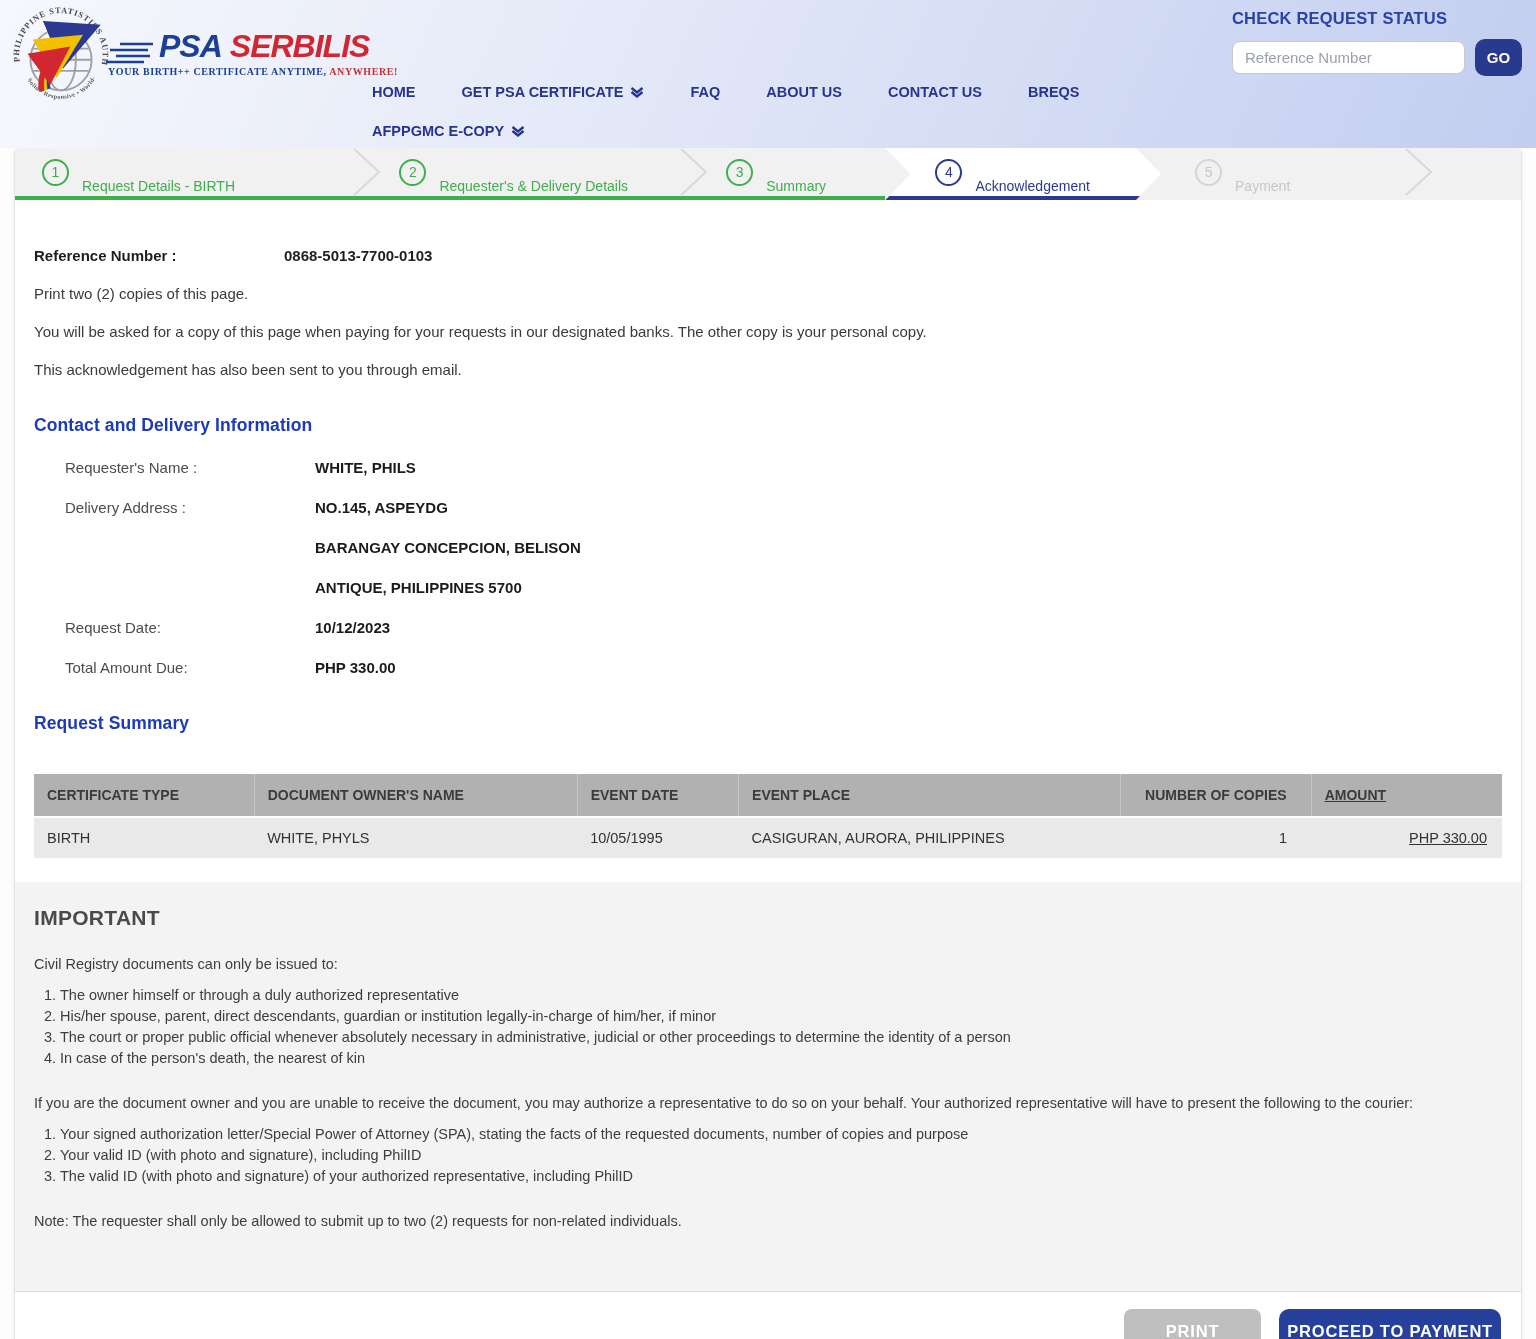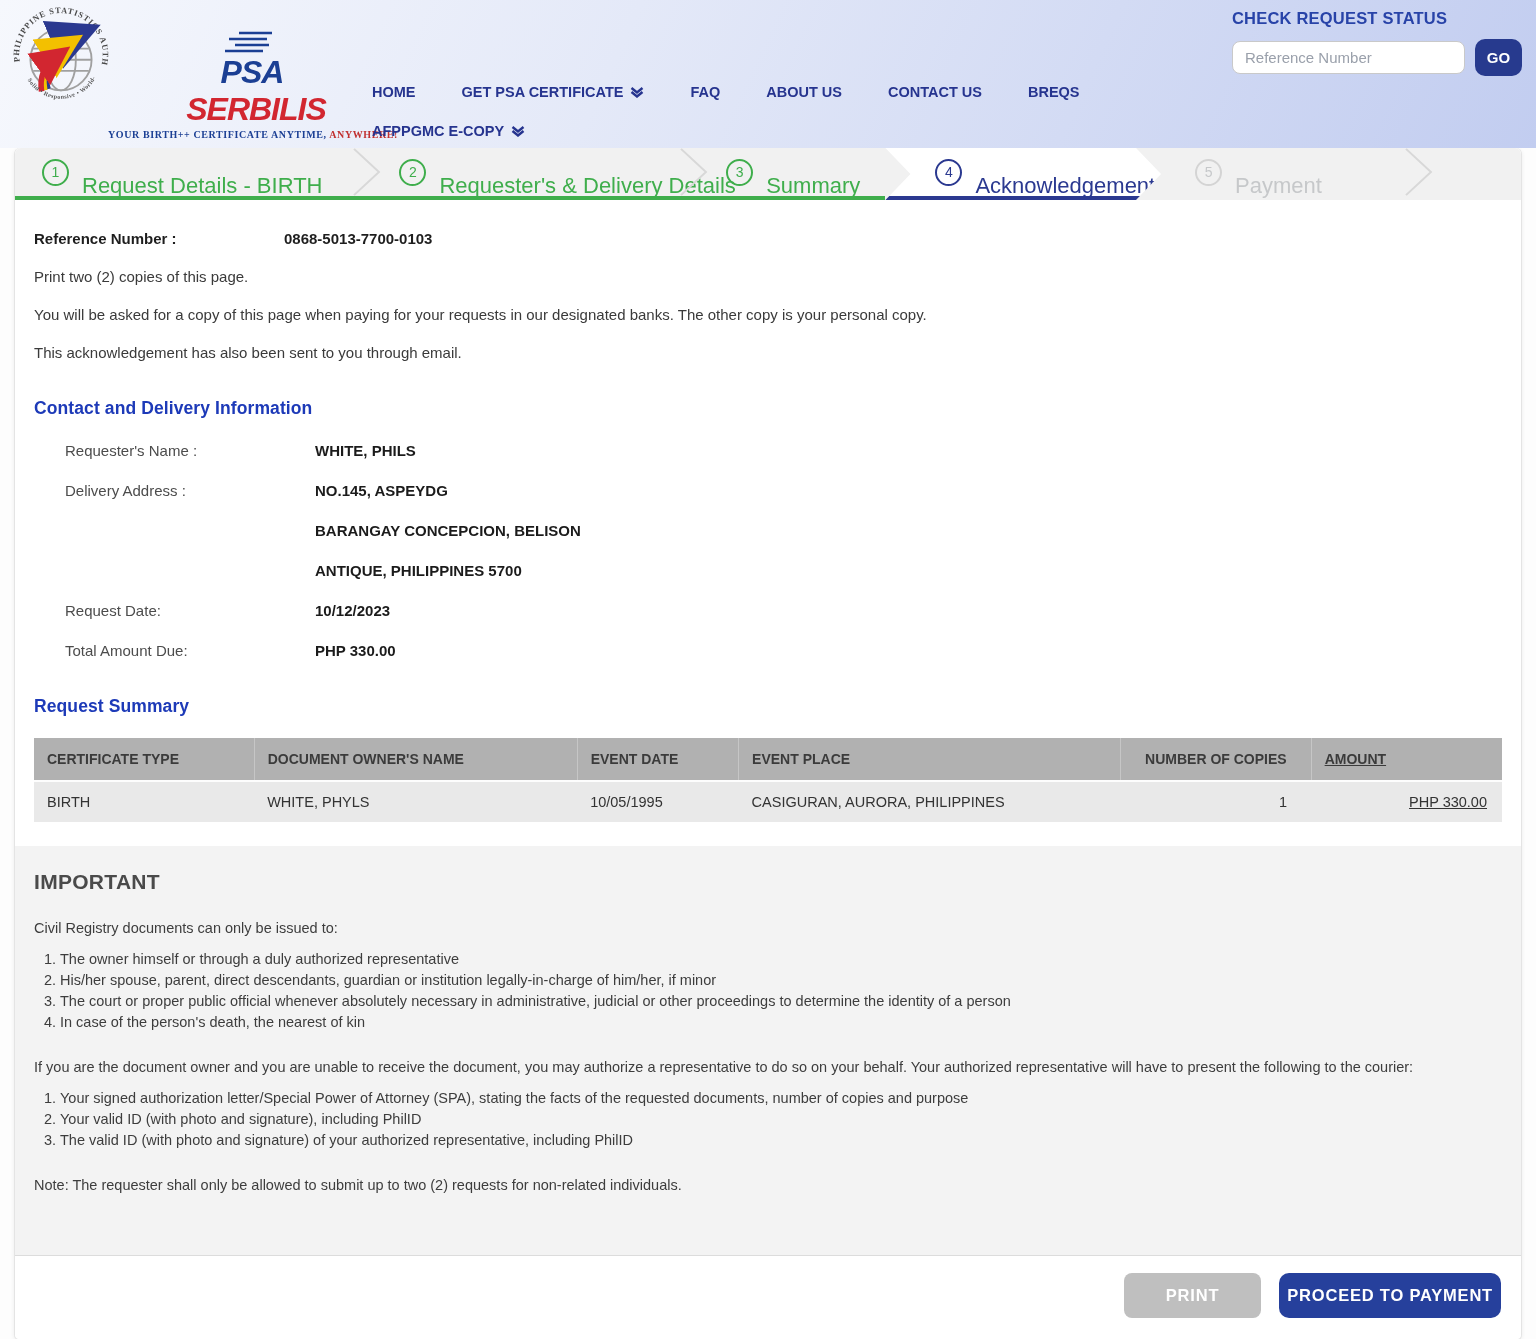--- a/index.html
+++ b/index.html
@@ -11,21 +11,21 @@
     position:relative;
   }
   
   .site-header {
     height:148px;
     background:linear-gradient(115deg,#f6f8fd 0%,#e4e9f8 40%,#c2cdf0 100%);
     position:relative;
   }
   .logo-wrap { position:absolute; left:10px; top:2px; display:flex; align-items:flex-start; }
   .wordmark-block { margin-top:26px; margin-left:-6px; }
-  .wordmark-line { display:flex; align-items:center;flex-direction:column; }
+  .wordmark-line { display:flex; align-items:flex-end; }
   .speed-lines { margin-right:5px; }
   .psa-text { font-size:32px; font-style:italic; font-weight:bold; color:#1b3f94; letter-spacing:-1px; }
   .serbilis-text { font-size:32px; font-style:italic; font-weight:bold; color:#d22630; letter-spacing:-1px; margin-left:8px; }
   .tagline { font-family:"Liberation Serif", serif; font-size:10px; font-weight:bold; letter-spacing:0.6px; color:#1b3f94; margin-top:1px; margin-left:2px; }
   .tagline .accent { color:#c13030; }
 
   .main-nav { position:absolute; left:372px; top:84px; }
   .nav-row { display:flex; gap:46px; align-items:center; }
   .nav-row.second { margin-top:23px; }
   .nav-item { color:#26348f; font-weight:bold; font-size:14.5px; display:flex; align-items:center; gap:7px; cursor:pointer; white-space:nowrap; }
@@ -53,50 +53,50 @@
     box-shadow:0 1px 4px rgba(0,0,0,0.07);
   }
 
   
   .steps { display:flex; height:52px; background:#f1f1f1; border-radius:6px 6px 0 0; overflow:hidden; }
   .step { position:relative; display:flex; align-items:center; gap:13px; border-bottom:4px solid transparent; }
   .step .num {
     width:27px; height:27px; border-radius:50%; border:2px solid; flex:none;
     display:flex; align-items:center; justify-content:center; font-size:14px;
   }
-  .step .label { font-size:22px; white-space:nowrap;margin-top:27px; }
+  .step .label { font-size:14px; white-space:nowrap;margin-top:27px; }
   .step.done { color:#3fae4c; border-bottom-color:#3fae4c; }
   .step.done .num { border-color:#3fae4c; color:#3fae4c; }
   .step.active {
     background:#fff; color:#2b3990; border-bottom-color:#2b3990;
     clip-path:polygon(0 0, calc(100% - 25px) 0, 100% 50%, calc(100% - 25px) 100%, 0 100%, 25px 50%);
   }
   .step.active .num { border-color:#2b3990; color:#2b3990; }
   .step.todo { color:#c6c8ca; }
   .step.todo .num { border-color:#d4d4d4; color:#c6c8ca; }
   .s1 { width:23.4%; padding-left:27px; }
   .s2 { width:21.7%; padding-left:32px; }
   .s3 { width:12.7%; padding-left:32px; }
   .s4 { width:18.3%; padding-left:50px; }
   .s5 { width:17.1%; padding-left:34px; }
   .step-filler { flex:1; }
   .chev { position:absolute; right:-14px; top:0; height:100%; width:28px; z-index:2; }
 
   
-  .content { padding:30px 19px 0; }
+  .content { padding:47px 19px 0; }
   .ref-row { display:flex; font-size:15px; font-weight:bold; color:#1e1e1e; }
   .ref-row .lbl { width:250px; }
   .para { font-size:15px; color:#3a3a3a; margin-top:21px; }
   .section-title { color:#1d3ab8; font-size:17.5px; font-weight:bold; margin-top:37px; letter-spacing:0.1px; }
   .info-row { display:flex; margin-top:23px; font-size:15px;margin-left:31px; }
   .info-row .lbl { width:250px; color:#4c4c4c; }
   .info-row .val { font-weight:bold; color:#1b1b1b; }
 
   
-  .summary-table { width:100%; border-collapse:collapse; margin-top:21px;border-radius:26px; }
+  .summary-table { width:100%; border-collapse:collapse; margin-top:40px;border-radius:26px; }
   .summary-table th {
     background:#b1b1b1; color:#3b3b3b; font-size:14px; text-align:left;
     padding:13px 13px; border-left:1px solid #c6c6c6; border-bottom:2px solid #fdfdfd;
     white-space:nowrap;
   }
   .summary-table th:first-child { border-left:none; }
   .summary-table td { background:#e9e9e9; color:#333; font-size:14.5px; padding:12px 13px; }
   .col-copies { text-align:right !important; padding-right:24px !important; }
   .col-amount { text-align:right; padding-right:15px !important;text-decoration:underline; }
 

